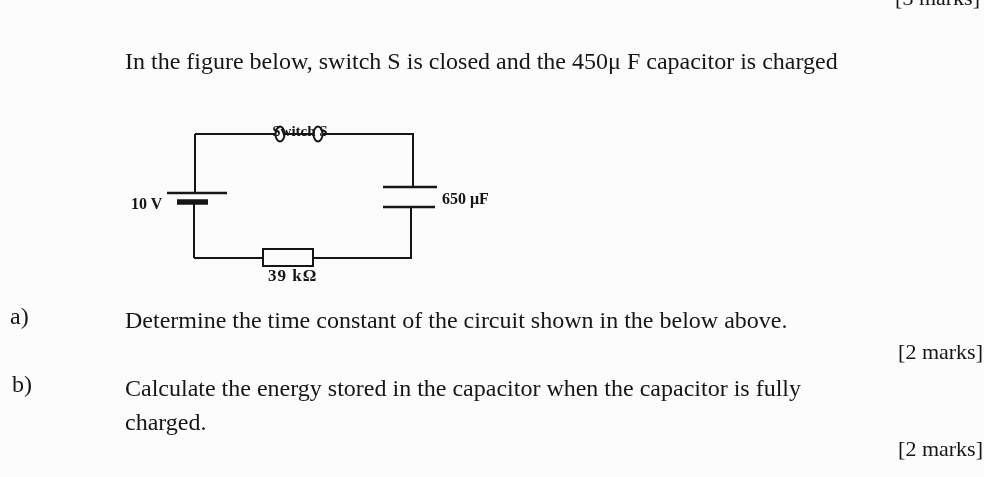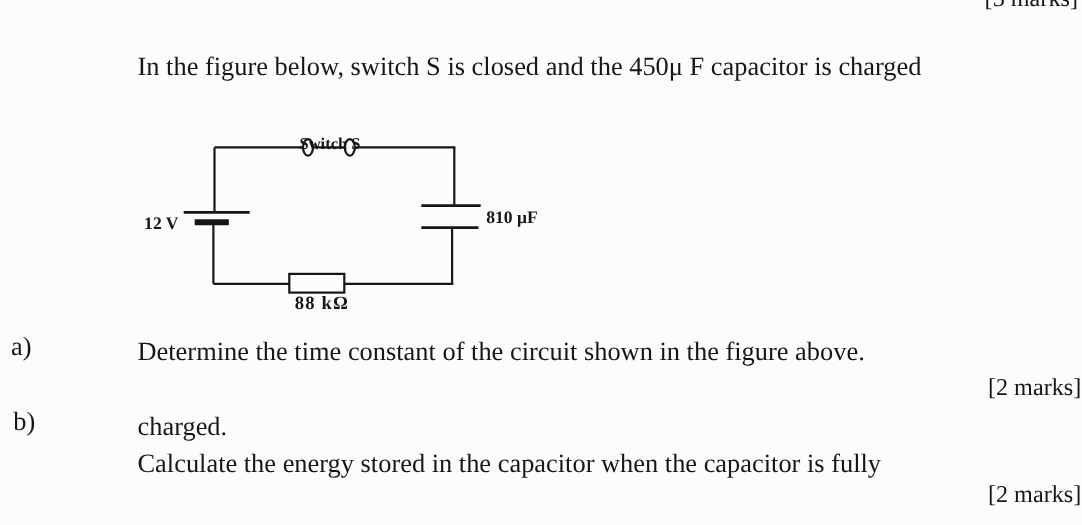--- a/index.html
+++ b/index.html
@@ -79,31 +79,31 @@
         <rect x="133" y="144" width="50" height="17"></rect>
         <line x1="133" y1="153" x2="64" y2="153"></line>
 
         <line x1="64" y1="153" x2="64" y2="99"></line>
         <line x1="47" y1="97" x2="78" y2="97" stroke-width="5.5"></line>
         <line x1="37" y1="88" x2="97" y2="88" stroke-width="2.5"></line>
         <line x1="65" y1="87" x2="65" y2="29"></line>
       </g>
     </svg>
     <div class="circuit-label label-switch">Switch S</div>
-    <div class="circuit-label label-battery">12 V</div>
-    <div class="circuit-label label-capacitor">810 μF</div>
-    <div class="circuit-label label-resistor">88 kΩ</div>
+    <div class="circuit-label label-battery">10 V</div>
+    <div class="circuit-label label-capacitor">650 μF</div>
+    <div class="circuit-label label-resistor">39 kΩ</div>
   </div>
 
   <div class="abs q-id qa-id">a)</div>
   <div class="abs q-text qa-text">
-    <div class="line">Determine the time constant of the circuit shown in the figure above.</div>
+    <div class="line">Determine the time constant of the circuit shown in the below above.</div>
   </div>
   <div class="abs marks qa-marks">[2 marks]</div>
 
   <div class="abs q-id qb-id">b)</div>
   <div class="abs q-text qb-text">
+    <div class="line">Calculate the energy stored in the capacitor when the capacitor is fully</div>
     <div class="line">charged.</div>
-    <div class="line">Calculate the energy stored in the capacitor when the capacitor is fully</div>
   </div>
   <div class="abs marks qb-marks">[2 marks]</div>
 
 </div>
 
 </body></html>

